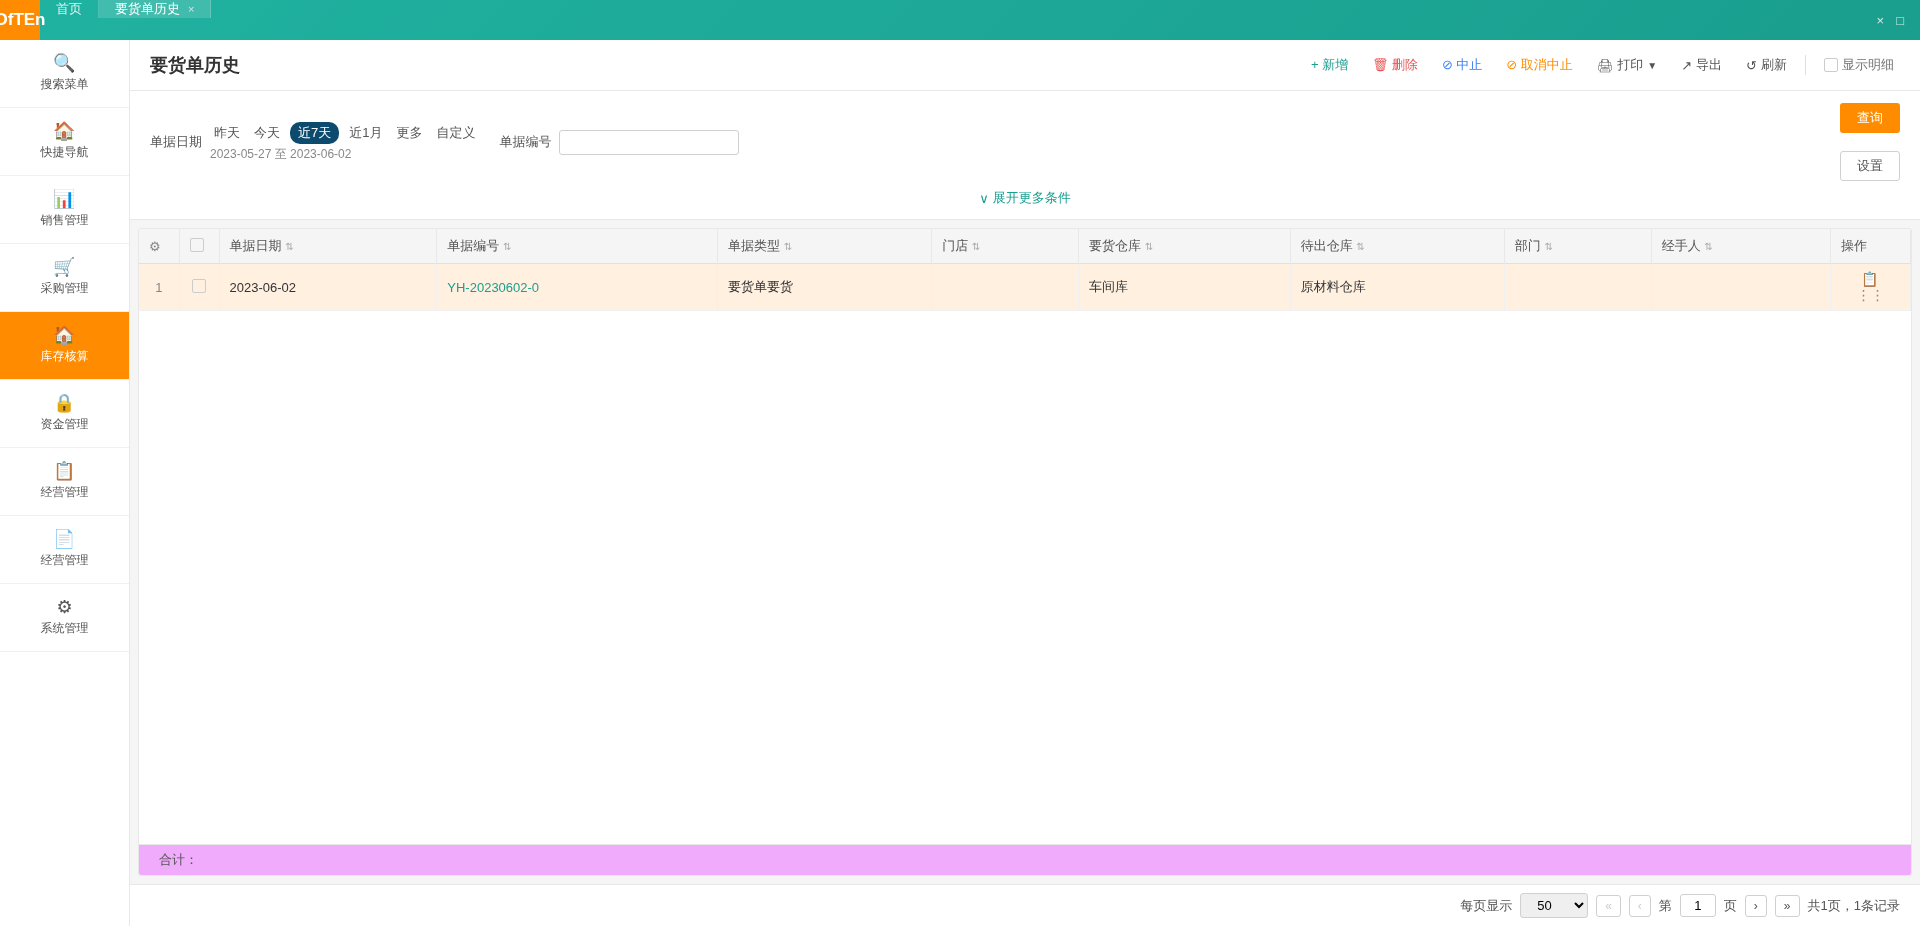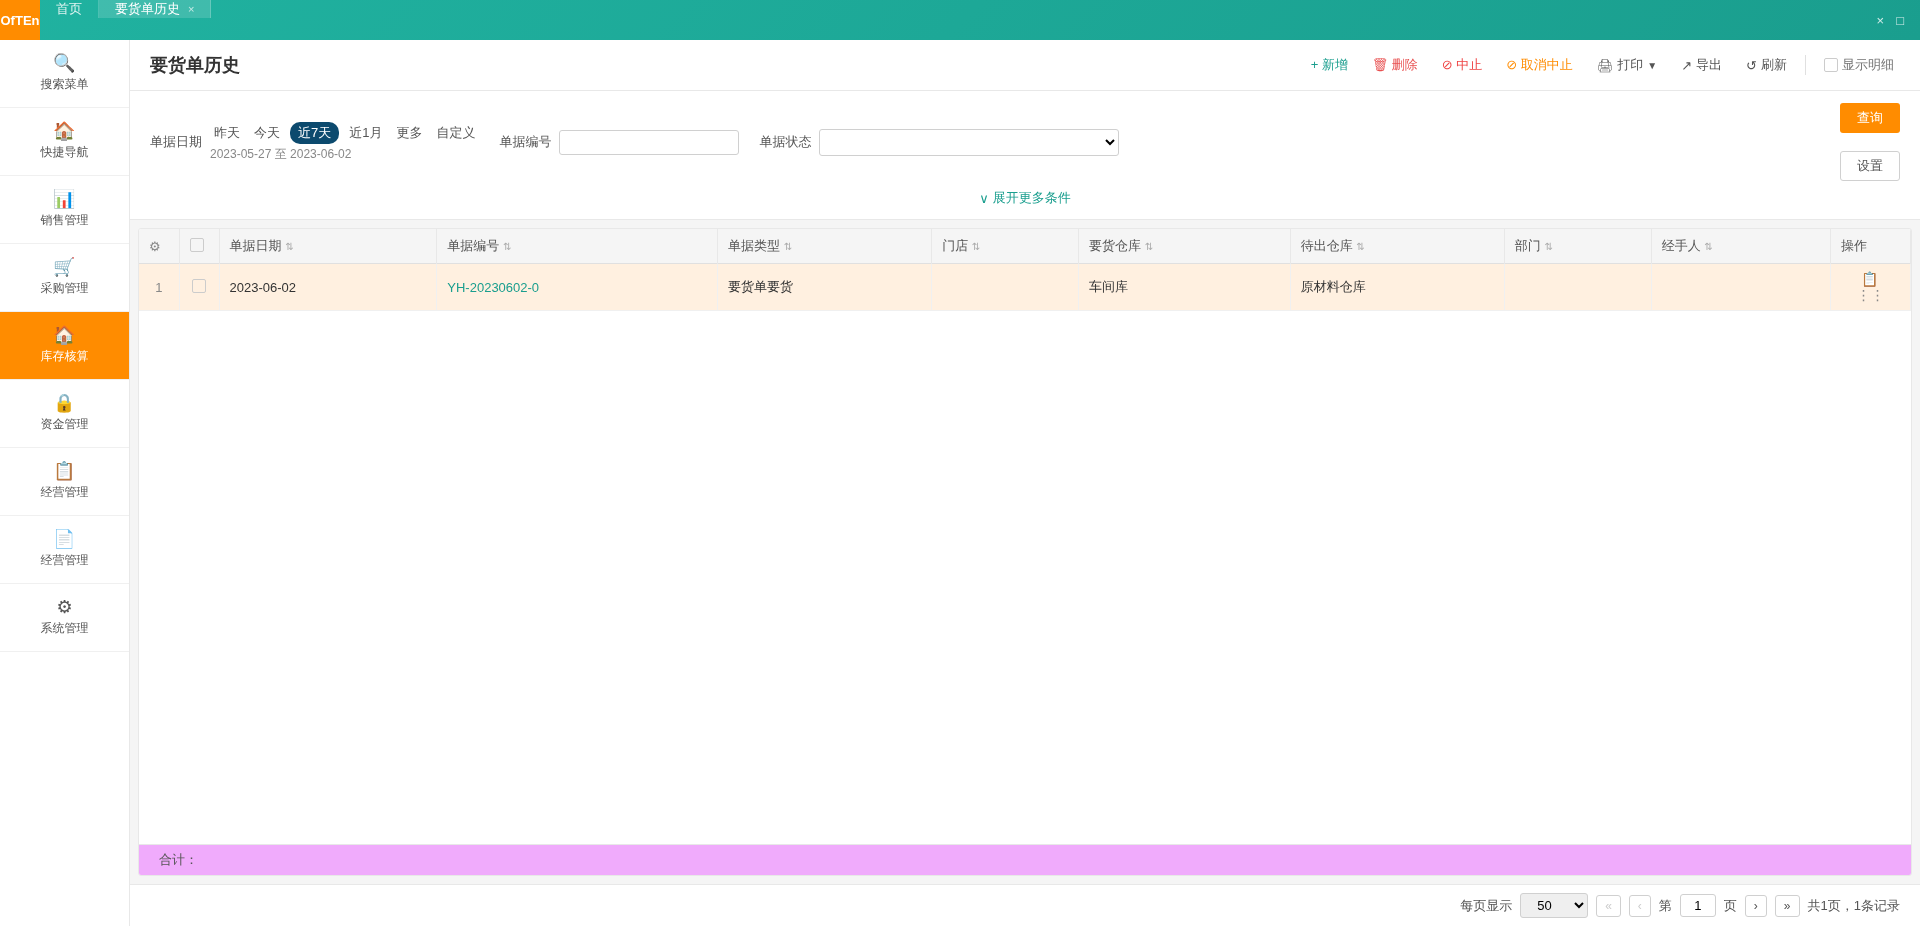--- a/index.html
+++ b/index.html
@@ -53,21 +53,21 @@
     }
     .brand-logo {
       width: 40px;
       height: 40px;
       background: #ff8c00;
       display: flex;
       align-items: center;
       justify-content: center;
       color: white;
       font-weight: bold;
-      font-size: 13px;
+      font-size: 17px;
       flex-shrink: 0;
     }
 
     
     .main-layout {
       display: flex;
       flex: 1;
       overflow: hidden;
     }
 
@@ -135,21 +135,21 @@
       align-items: center;
       gap: 4px;
       font-size: 13px;
       color: #737373;
       cursor: pointer;
       padding: 4px 6px;
       border-radius: 3px;
     }
     .toolbar-btn.new { color: #1a9e8e; }
     .toolbar-btn.del { color: #e85050; font-family: Liberation Serif, serif; }
-    .toolbar-btn.stop { color: #ef4444; }
+    .toolbar-btn.stop { color: #3b82f6; font-family: Liberation Serif, serif; }
     .toolbar-btn.cancel { color: #ff8c00; }
     .toolbar-btn.print { color: #555; }
     .toolbar-btn.export { color: #555; }
     .toolbar-btn.refresh { color: #555; }
     .toolbar-btn.show-detail { display: flex; align-items: center; gap: 4px; }
     .toolbar-separator { width: 1px; height: 20px; background: #e0e0e0; }
     .btn-query {
       background: #ff8c00;
       color: white;
       border: none;
@@ -476,26 +476,20 @@
             </div>
             <div class="date-range">2023-05-27 至 2023-06-02</div>
           </div>
         </div>
 
         <div class="filter-group">
           <span class="filter-label">单据编号</span>
           <input class="filter-input" type="text" style="">
         </div>
 
-        <div class="filter-group" style="flex:1;">
-          <span class="filter-label">单据状态</span>
-          <select class="filter-select" style="flex:1;max-width:300px;">
-            <option value=""></option>
-          </select>
-        </div>
 
         <div class="filter-actions">
           <button class="btn-query">查询</button>
           <button class="btn-settings">设置</button>
         </div>
       </div>
 
       <div class="expand-more">
         <span>∨</span>
         <span>展开更多条件</span>

